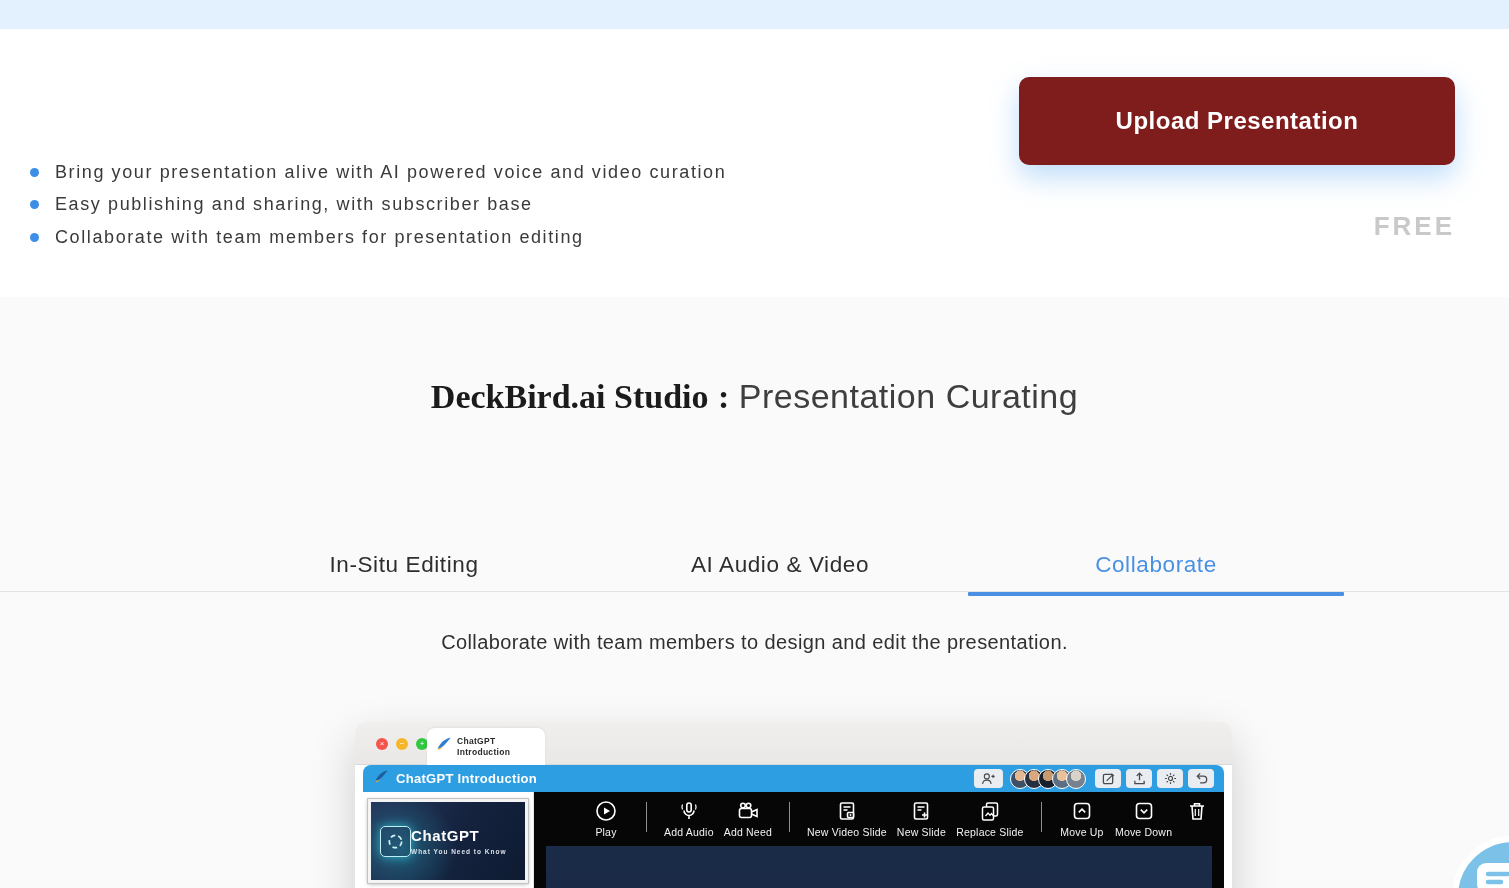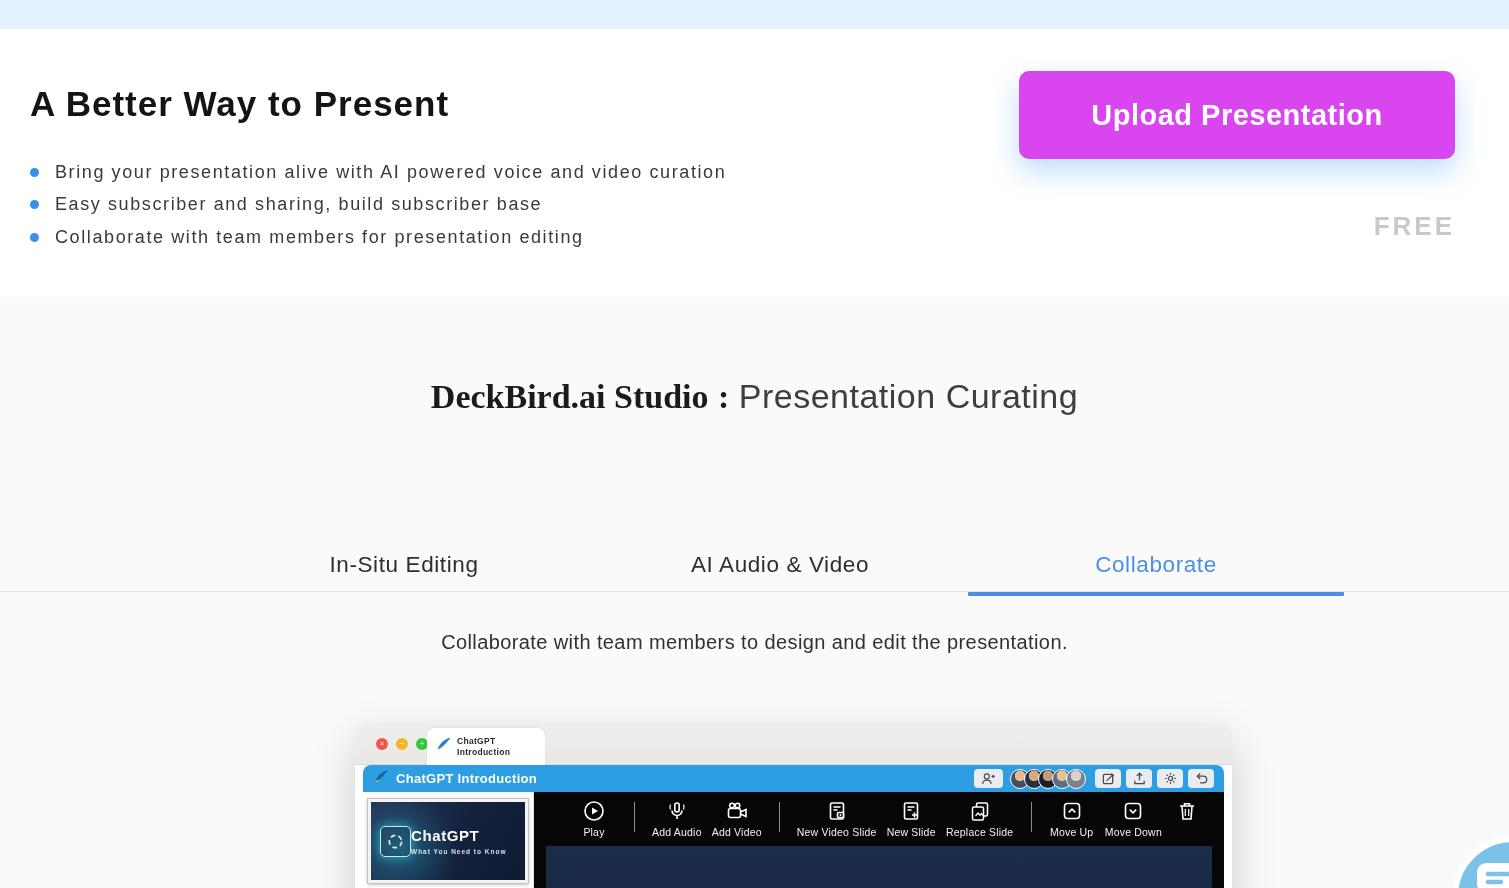--- a/index.html
+++ b/index.html
@@ -9,22 +9,22 @@
 
   
   .top-strip { position:absolute; left:0; top:0; width:1509px; height:29px; background:#E3F0FE; }
 
   
   .hero { position:absolute; left:0; top:29px; width:1509px; height:268px; background:#fff; }
   .hero-title { position:absolute; left:30px; top:55px; font-size:35px; font-weight:bold; color:#141414; letter-spacing:1px; }
   .feature-list { position:absolute; left:30px; top:127px; list-style:none; }
   .feature-list li { display:flex; align-items:center; height:32.5px; font-size:18px; color:#3A3A3A; letter-spacing:1.6px; }
   .dot { width:9px; height:9px; border-radius:50%; background:#3E8EE8; margin-right:16px; flex:0 0 auto; }
-  .cta-btn { position:absolute; left:1019px; top:42px; width:436px; height:88px; background:#d946ef; color:#fff;
-             border:none; border-radius:10px; font-family:inherit; font-size:29px; font-weight:bold; letter-spacing:.5px;
+  .cta-btn { position:absolute; left:1019px; top:48px; width:436px; height:88px; background:#7f1d1d; color:#fff;
+             border:none; border-radius:10px; font-family:inherit; font-size:24px; font-weight:bold; letter-spacing:.5px;
              box-shadow:0 12px 28px rgba(69,158,241,.35); cursor:pointer; }
   .free-badge { position:absolute; left:1019px; top:182px; width:436px; text-align:right; font-size:26px; font-weight:bold;
                 color:#C9C9C9; letter-spacing:3px; }
 
   
   .studio { position:absolute; left:0; top:297px; width:1509px; height:591px; background:#FAFAFA; }
   .studio-title { position:absolute; left:0; top:80px; width:1509px; text-align:center; font-size:34px; }
   .studio-brand { font-family:"Liberation Serif", serif; font-weight:bold; color:#1B1B1B; }
   .studio-colon { font-family:"Liberation Serif", serif; font-weight:bold; color:#1B1B1B; }
   .studio-sub-title { font-weight:400; color:#3E3E3E; letter-spacing:.5px; }
@@ -67,49 +67,48 @@
                  display:flex; align-items:center; gap:0; padding:0 9px; cursor:pointer;
                  background:radial-gradient(circle at 20% 60%, rgba(46,195,216,.33), rgba(46,195,216,0) 42%),
                             linear-gradient(118deg, #24365A 0%, #14223E 55%, #0E1B32 100%); }
   .ai-badge { width:31px; height:31px; flex:0 0 auto; border:1.5px solid #BFEFF6; border-radius:5px; display:grid; place-items:center;
               box-shadow:0 0 11px rgba(46,195,216,.85); }
   .thumb-text { display:flex; flex-direction:column; gap:4px; }
   .thumb-title { font-size:15px; font-weight:bold; color:#fff; letter-spacing:.6px; }
   .thumb-subtitle { font-size:6.5px; font-weight:bold; color:#D9E1EA; letter-spacing:1px; }
 
   .win-main { flex:1 1 auto; background:#060606; display:flex; flex-direction:column; }
-  .toolbar { height:54px; display:flex; align-items:flex-start; padding:7px 0 0 32px; }
+  .toolbar { height:54px; display:flex; align-items:flex-start; padding:7px 0 0 44px; }
   .titem { display:flex; flex-direction:column; align-items:center; gap:3px; min-width:56px; padding:0 5px; cursor:pointer; }
   .titem svg { display:block; }
   .tlabel { font-size:10.5px; color:#F2F2F2; letter-spacing:.2px; white-space:nowrap; }
   .tdiv { width:1px; height:30px; background:rgba(255,255,255,.55); margin:3px 12px 0; }
   .canvas { flex:1 1 auto; margin:0 12px; background:linear-gradient(#1B2C49, #142139); }
 
   
   .chat-widget { position:absolute; left:1452px; top:836px; width:122px; height:122px; border-radius:50%;
                  background:#7CC1E8; border:6px solid #fff; cursor:pointer; }
   .chat-icon { position:absolute; left:17px; top:18px; }
 </style>
 </head>
 <body>
 
 <div class="page">
 
   <div class="top-strip"></div>
 
   <section class="hero">
-    <h1 class="hero-title">A Better Way to Present</h1>
     <ul class="feature-list">
       <li>
         <span class="dot"></span>
         <span>Bring your presentation alive with AI powered voice and video curation</span>
       </li>
       <li>
         <span class="dot"></span>
-        <span>Easy subscriber and sharing, build subscriber base</span>
+        <span>Easy publishing and sharing, with subscriber base</span>
       </li>
       <li>
         <span class="dot"></span>
         <span>Collaborate with team members for presentation editing</span>
       </li>
     </ul>
     <button class="cta-btn">Upload Presentation</button>
     <div class="free-badge">FREE</div>
   </section>
 
@@ -231,21 +230,21 @@
                 </svg>
               <span class="tlabel">Add Audio</span>
             </div>
             <div class="titem">
               <svg width="26" height="24" viewBox="0 0 26 24" fill="none" stroke="#fff" stroke-width="1.6">
                   <circle cx="8" cy="6.5" r="2.3"></circle>
                   <circle cx="13.5" cy="6.5" r="2.3"></circle>
                   <rect x="4.5" y="9.5" width="12" height="9" rx="2"></rect>
                   <path d="M16.5 13 L22 10.5 V17.5 L16.5 15"></path>
                 </svg>
-              <span class="tlabel">Add Video</span>
+              <span class="tlabel">Add Need</span>
             </div>
             <div class="tdiv"></div>
             <div class="titem" style="min-width:86px">
               <svg width="24" height="24" viewBox="0 0 24 24" fill="none" stroke="#fff" stroke-width="1.6">
                   <rect x="5.5" y="4" width="13" height="16" rx="1.5"></rect>
                   <path d="M8.5 8 h7 M8.5 11 h4" stroke-width="1.3"></path>
                   <rect x="12.5" y="13.5" width="6" height="5" rx="1" fill="#000"></rect>
                   <circle cx="15.5" cy="16" r="1" fill="#fff" stroke="none"></circle>
                 </svg>
               <span class="tlabel">New Video Slide</span>

